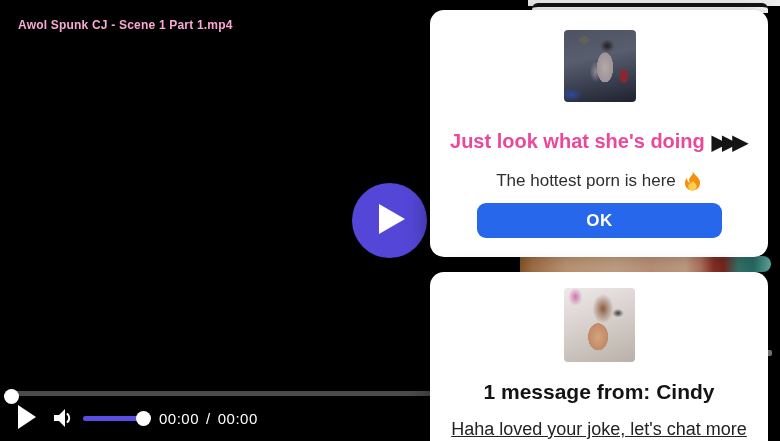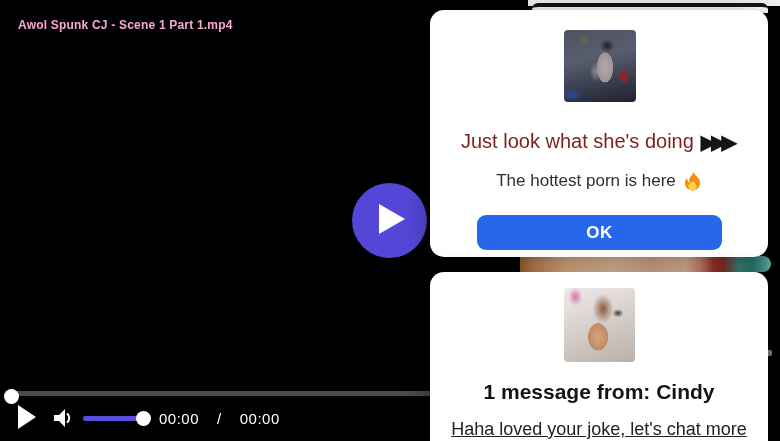--- a/index.html
+++ b/index.html
@@ -35,21 +35,21 @@
   .ctrl-volume { left:50px; top:407px; width:23px; height:23px; cursor:pointer; background:none; border:none; }
   .vol-track {
     left:83px; top:416px; width:65px; height:5px; background:#5a4ee2;
     border-radius:3px; cursor:pointer;
   }
   .vol-thumb {
     left:136px; top:411px; width:15px; height:15px; border-radius:50%;
     background:#ffffff; cursor:pointer;
   }
   .time-display {
-    left:159px; top:410px; display:flex; gap:18px; color:#ffffff;
+    left:159px; top:410px; display:flex; gap:7px; color:#ffffff;
     font-size:15px; letter-spacing:.5px;
   }
 
   
   .topright-page-strip { left:528px; top:0; width:252px; height:6px; background:#f0f0f0; }
   .behind-card-top {
     left:532px; top:3px; width:236px; height:10px; background:#ffffff;
     border-top:4px solid #141414; border-radius:6px 6px 0 0;
   }
   .photo-strip {
@@ -89,33 +89,33 @@
       radial-gradient(ellipse 15px 21px at 55% 28%, #8a5a3e 0%, transparent 70%),
       radial-gradient(ellipse 8px 6px at 76% 34%, #3a3a3a 0%, transparent 72%),
       radial-gradient(ellipse 17px 23px at 48% 66%, #d3a37f 0%, #c08b66 58%, transparent 60%),
       linear-gradient(160deg, #efe9ea 0%, #ddd6d4 35%, #cfc8c2 60%, #b9b0a8 100%);
   }
 
   .headline-row {
     left:0; width:100%; display:flex; align-items:center; justify-content:center; gap:7px;
   }
   .offer-headline-row { top:120px; }
-  .headline-text { font-size:20px; font-weight:400; color:#7f1d1d; }
+  .headline-text { font-size:20px; font-weight:700; color:#ec4899; }
   .headline-arrows {
     font-size:20px; font-weight:700; color:#141414; letter-spacing:-5px;
     padding-right:5px; line-height:1;
   }
   .subline-row { top:160px; }
   .subline-text { font-size:17px; color:#2e2e2e; }
 
   .ok-btn {
     left:47px; top:193px; width:245px; height:35px; border:none;
     border-radius:9px; background:#2767ec; color:#ffffff;
     font-family:"Liberation Sans", sans-serif;
-    font-size:17px; font-weight:700; cursor:pointer; letter-spacing:.5px;margin-top:12px;
+    font-size:17px; font-weight:700; cursor:pointer; letter-spacing:.5px;
   }
 
   .msg-headline { top:108px; left:0; width:100%; text-align:center;
     font-size:21px; font-weight:700; color:#141414; }
   .msg-body { top:147px; left:0; width:100%; text-align:center;
     font-size:18px; color:#222222;text-decoration:underline; }
 </style>
 </head>
 <body>
 

